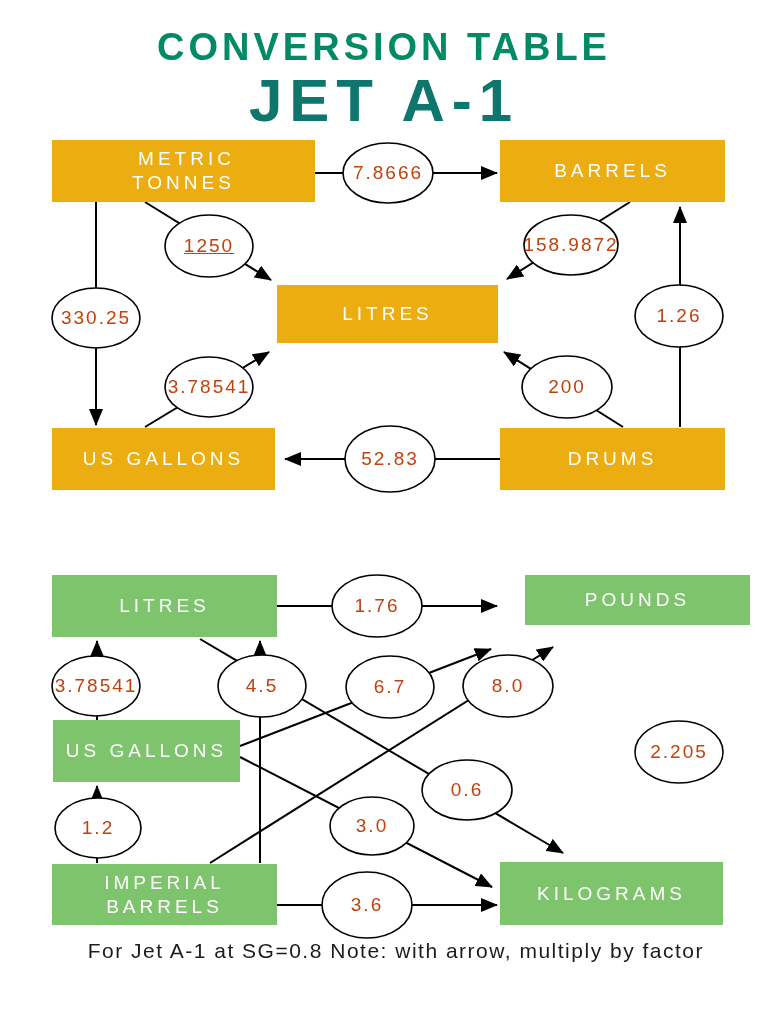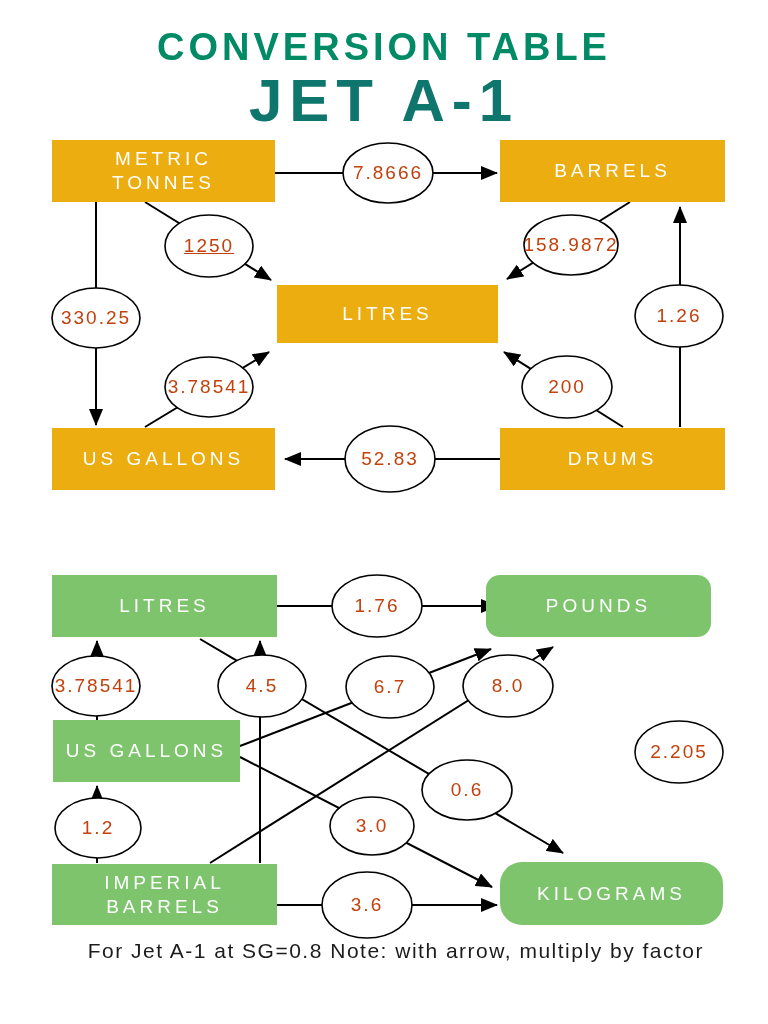--- a/index.html
+++ b/index.html
@@ -86,33 +86,33 @@
       <ellipse cx="390" cy="687" rx="44" ry="31"></ellipse>
       <ellipse cx="508" cy="686" rx="45" ry="31"></ellipse>
       <ellipse cx="679" cy="752" rx="44" ry="31"></ellipse>
       <ellipse cx="467" cy="790" rx="45" ry="30"></ellipse>
       <ellipse cx="372" cy="826" rx="42" ry="29"></ellipse>
       <ellipse cx="98" cy="828" rx="43" ry="30"></ellipse>
       <ellipse cx="367" cy="905" rx="45" ry="33"></ellipse>
     </g>
   </svg>
 
-  <div class="box yellow" style="left:52px;top:140px;width:223px;height:62px;">METRIC
+  <div class="box yellow" style="left:52px;top:140px;width:263px;height:62px;text-align:right;">METRIC
 TONNES</div>
   <div class="box yellow" style="left:500px;top:140px;width:225px;height:62px;">BARRELS</div>
   <div class="box yellow" style="left:277px;top:285px;width:221px;height:58px;">LITRES</div>
   <div class="box yellow" style="left:52px;top:428px;width:223px;height:62px;">US GALLONS</div>
   <div class="box yellow" style="left:500px;top:428px;width:225px;height:62px;">DRUMS</div>
 
   <div class="box green" style="left:52px;top:575px;width:225px;height:62px;">LITRES</div>
-  <div class="box green" style="left:486px;top:575px;width:225px;height:62px;border-radius:14px;">POUNDS</div>
+  <div class="box green" style="left:525px;top:575px;width:225px;height:50px;">POUNDS</div>
   <div class="box green" style="left:53px;top:720px;width:187px;height:62px;">US GALLONS</div>
   <div class="box green" style="left:52px;top:864px;width:225px;height:61px;">IMPERIAL
 BARRELS</div>
-  <div class="box green" style="left:500px;top:862px;width:223px;height:63px;border-radius:22px;">KILOGRAMS</div>
+  <div class="box green" style="left:500px;top:862px;width:223px;height:63px;">KILOGRAMS</div>
 
   <div class="num" style="left:388px;top:173px;">7.8666</div>
   <div class="num" style="left:209px;top:246px;text-decoration:underline;">1250</div>
   <div class="num" style="left:571px;top:245px;">158.9872</div>
   <div class="num" style="left:96px;top:318px;">330.25</div>
   <div class="num" style="left:679px;top:316px;">1.26</div>
   <div class="num" style="left:209px;top:387px;">3.78541</div>
   <div class="num" style="left:567px;top:387px;">200</div>
   <div class="num" style="left:390px;top:459px;">52.83</div>
 

